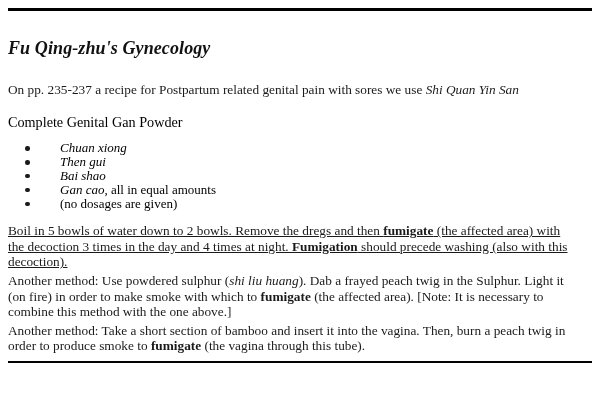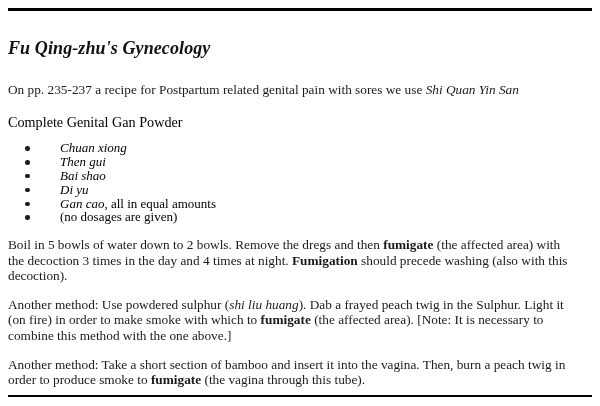--- a/index.html
+++ b/index.html
@@ -57,22 +57,22 @@
     margin: 9px 0 0 0;
     padding: 0;
     max-width: 564px;
     text-align: left;
     color: #1a1a1a;
   }
   .para.subtitle {
     margin-top: 24px;
     max-width: 568px;
   }
-  .para.lead   { margin-top: 13px; }
-  .para.method { margin-top: 13px; }
+  .para.lead   { margin-top: 13px; text-decoration: underline; }
+  .para.method { margin-top: 3px; }
 
   
   .section-heading {
     font-size: 14.2px;
     font-weight: normal;
     line-height: 16px;
     margin: 17px 0 0 0;
     padding: 0;
     color: #000000;
   }
@@ -115,21 +115,20 @@
   <h1 class="doc-title">Fu Qing-zhu's Gynecology</h1>
 
   <p class="para subtitle"><span>On pp. 235-237 a recipe for Postpartum related genital pain with sores we use </span><i>Shi Quan Yin San</i></p>
 
   <h2 class="section-heading">Complete Genital Gan Powder</h2>
 
   <ul class="ingredient-list">
     <li><i>Chuan xiong</i><span></span></li>
     <li><i>Then gui</i><span></span></li>
     <li><i>Bai shao</i><span></span></li>
-    <li><i>Di yu</i><span></span></li>
     <li><i>Gan cao</i><span>, all in equal amounts</span></li>
     <li><i></i><span>(no dosages are given)</span></li>
   </ul>
 
   <p class="para lead"><span>Boil in 5 bowls of water down to 2 bowls. Remove the dregs and then </span><b>fumigate</b><span> (the affected area) with the decoction 3 times in the day and 4 times at night. </span><b>Fumigation</b><span> should precede washing (also with this decoction).</span></p>
 
   <p class="para method"><span>Another method: Use powdered sulphur (</span><i>shi liu huang</i><span>). Dab a frayed peach twig in the Sulphur. Light it (on fire) in order to make smoke with which to </span><b>fumigate</b><span> (the affected area). [Note: It is necessary to combine this method with the one above.]</span></p>
 
   <p class="para method"><span>Another method: Take a short section of bamboo and insert it into the vagina. Then, burn a peach twig in order to produce smoke to </span><b>fumigate</b><span> (the vagina through this tube).</span></p>
 

